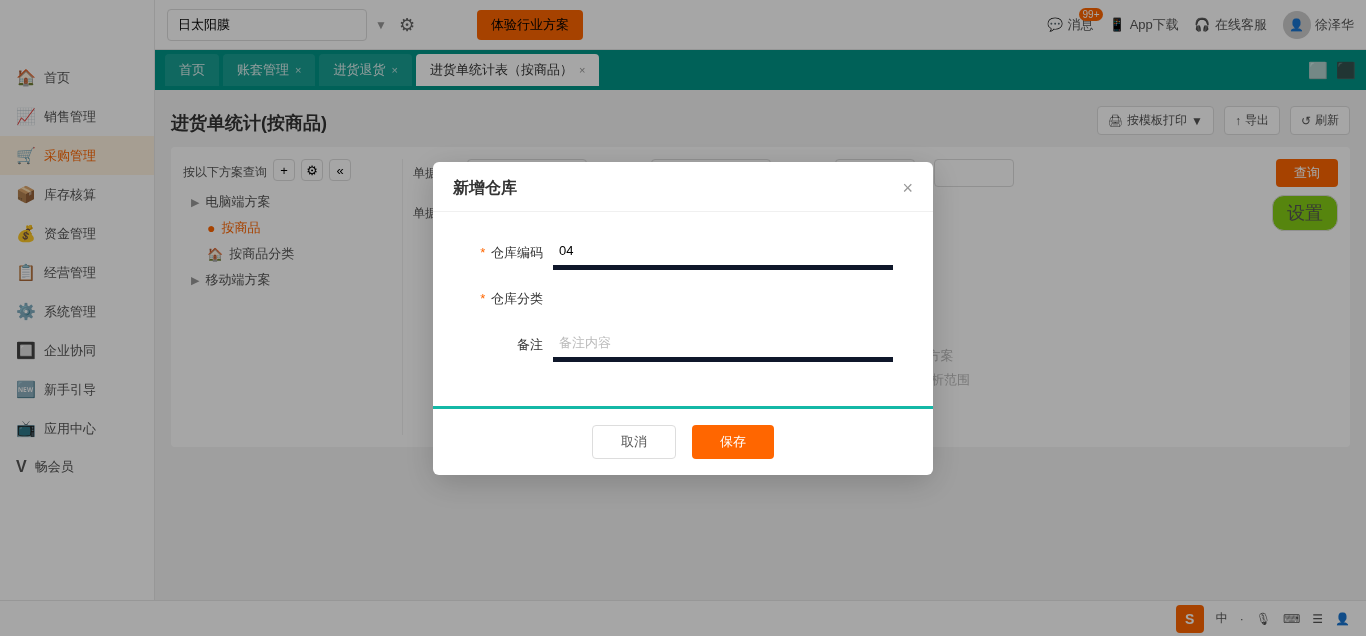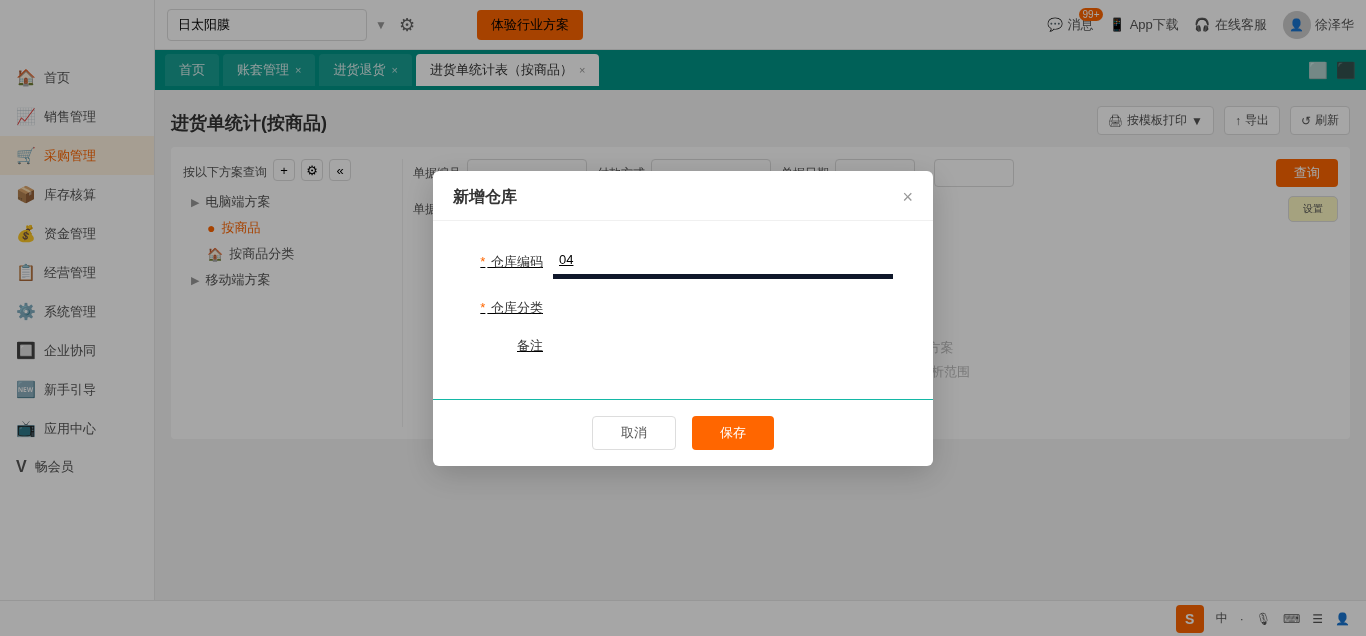--- a/index.html
+++ b/index.html
@@ -310,25 +310,25 @@
       background: #f60;
       color: #fff;
       border: none;
       padding: 5px 18px;
       border-radius: 4px;
       cursor: pointer;
       font-size: 13px;
     }
     .btn-setting {
       border: 1px solid #ddd;
-      background: #fef9c3;
+      background: #84cc16;
       padding: 5px 14px;
-      border-radius: 5px;
-      cursor: pointer;
-      font-size: 10px;
+      border-radius: 12px;
+      cursor: pointer;
+      font-size: 18px;
       color: #555;
     }
 
     
     .overlay {
       position: fixed;
       top: 0; left: 0; right: 0; bottom: 0;
       background: rgba(0,0,0,0.35);
       z-index: 200;
       display: flex;
@@ -357,21 +357,20 @@
       color: #333;
     }
     .dialog-close {
       color: #999;
       font-size: 18px;
       cursor: pointer;
       line-height: 1;
     }
     .dialog-body {
       padding: 24px 40px;
-      text-decoration: underline;
     }
     .form-row {
       display: flex;
       align-items: center;
       margin-bottom: 20px;
     }
     .form-label {
       width: 80px;
       font-size: 13px;
       color: #333;
@@ -420,21 +419,21 @@
       right: 6px;
       color: #f60;
       font-size: 14px;
       pointer-events: none;
     }
     .dialog-footer {
       display: flex;
       justify-content: center;
       gap: 16px;
       padding: 16px 20px;
-      border-top: 1px solid #14b8a6;
+      border-top: 3px solid #14b8a6;
     }
     .btn-cancel {
       border: 1px solid #ddd;
       background: #fff;
       padding: 7px 28px;
       border-radius: 4px;
       cursor: pointer;
       font-size: 13px;
       color: #555;
     }
@@ -732,20 +731,21 @@
       <div class="form-row">
         <div class="form-label">
           <span class="form-required">*</span>
           <span>仓库分类</span>
         </div>
       </div>
       <div class="form-row">
         <div class="form-label">
           <span>备注</span>
         </div>
+        <input class="form-input light-border" placeholder="备注内容" style="">
       </div>
     </div>
     <div class="dialog-footer">
       <button class="btn-cancel">取消</button>
       <button class="btn-save">保存</button>
     </div>
   </div>
 </div>
 
 <div class="status-bar">

